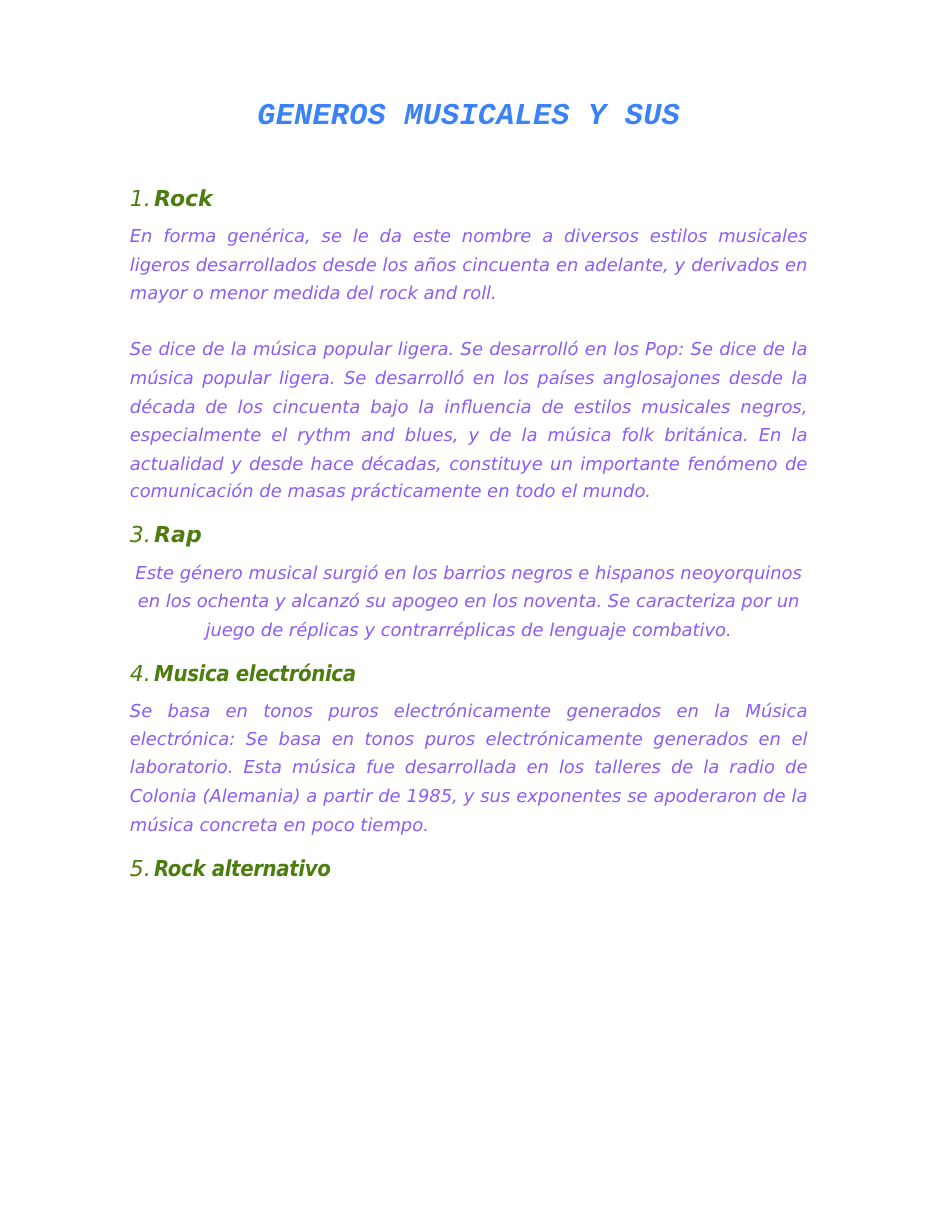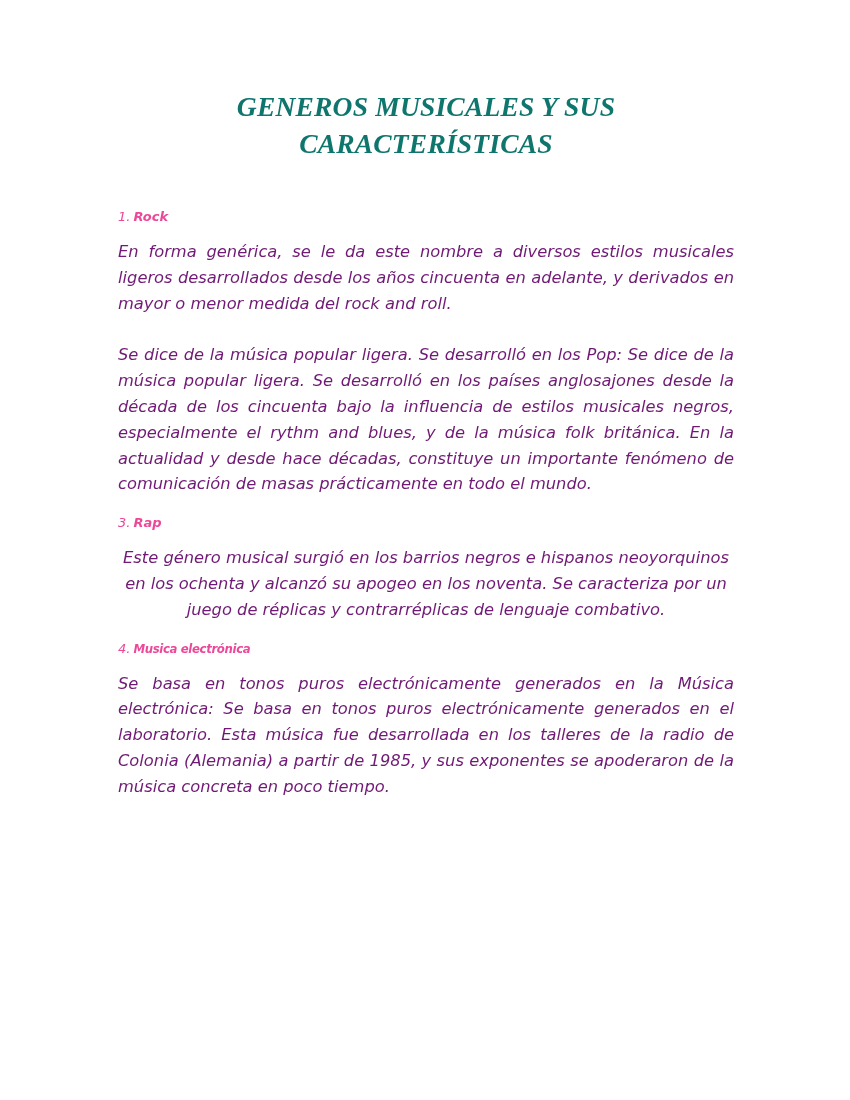--- a/index.html
+++ b/index.html
@@ -20,47 +20,47 @@
   }
 
   .doc-body {
     position: absolute;
     left: 118px;
     top: 88px;
     width: 616px;
   }
 
   .doc-title {
-    font-family: Liberation Serif, serif;
+    font-family: Liberation Mono, monospace;
     font-weight: 700;
     font-style: italic;
     font-size: 27.5px;
     line-height: 37px;
     text-align: center;
     letter-spacing: 0.2px;
-    color: #0f766e;
+    color: #3b82f6;
     margin: 0 0 0 0;
     padding: 0 14px;
   }
 
   .title-line {
     display: block;
   }
 
   .section {
     margin: 0;
   }
 
   .section-heading {
     font-family: "DejaVu Sans", "Liberation Sans", sans-serif;
-    font-size: 13px;
+    font-size: 20px;
     line-height: 22px;
     font-style: italic;
     font-weight: 400;
-    color: #ec4899;
+    color: #4d7c0f;
     margin: 0;
     padding: 0;
     white-space: nowrap;
   }
 
   .section-heading .num {
     font-weight: 400;
     font-style: italic;
   }
 
@@ -76,21 +76,21 @@
     letter-spacing: -0.35px;
     text-align: center;
   }
 
   .section-para {
     font-family: "DejaVu Sans", "Liberation Sans", sans-serif;
     font-size: 16.3px;
     line-height: 25.8px;
     font-style: italic;
     font-weight: 400;
-    color: #701a75;
+    color: #8b5cf6;
     text-align: justify;
     text-justify: inter-word;
     margin: 0;
     padding: 0;
     hyphens: none;
   }
 
   .section-para.ragged {
     text-align: center;
   }
@@ -101,21 +101,20 @@
   .gap-para-head   { height: 15px; }
 </style>
 </head>
 <body>
 
 <div class="page">
   <div class="doc-body">
 
     <h1 class="doc-title">
       <span class="title-line">GENEROS MUSICALES Y SUS</span>
-      <span class="title-line">CARACTERÍSTICAS</span>
     </h1>
 
     <div class="gap-title-first"></div>
 
     <div class="section">
       <p class="section-heading">
         <span class="num">1.</span><span class="name">Rock</span>
       </p>
       <div class="gap-head-para"></div>
       <p class="section-para">En forma genérica, se le da este nombre a diversos estilos musicales ligeros desarrollados desde los años cincuenta en adelante, y derivados en mayor o menor medida del rock and roll.</p>
@@ -144,20 +143,23 @@
       <p class="section-heading condensed">
         <span class="num">4.</span><span class="name">Musica electrónica</span>
       </p>
       <div class="gap-head-para"></div>
       <p class="section-para">Se basa en tonos puros electrónicamente generados en la Música electrónica: Se basa en tonos puros electrónicamente generados en el laboratorio. Esta música fue desarrollada en los talleres de la radio de Colonia (Alemania) a partir de 1985, y sus exponentes se apoderaron de la música concreta en poco tiempo.</p>
     </div>
 
     <div class="gap-para-head"></div>
 
     <div class="section">
+      <p class="section-heading condensed">
+        <span class="num">5.</span><span class="name">Rock alternativo</span>
+      </p>
       <div class="gap-head-para"></div>
     </div>
 
     <div class="gap-para-head"></div>
 
     <div class="section">
       <div class="gap-head-para"></div>
     </div>
 
   </div>

